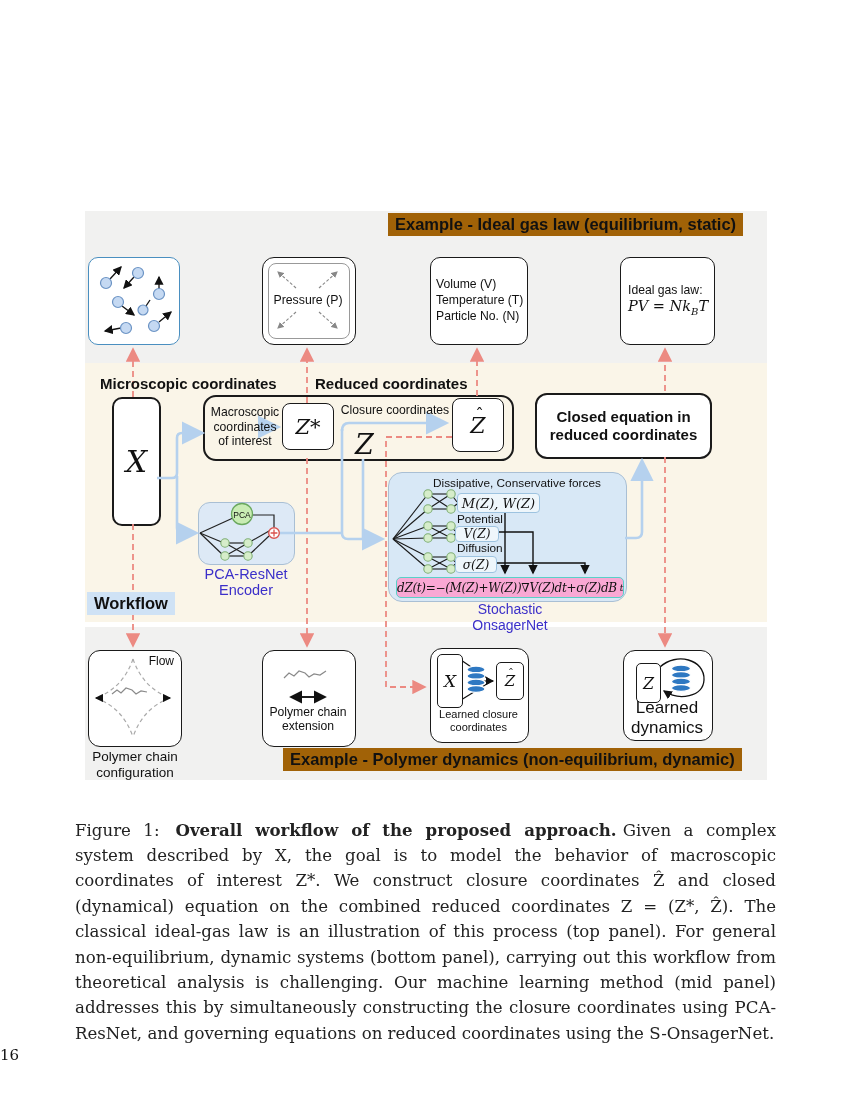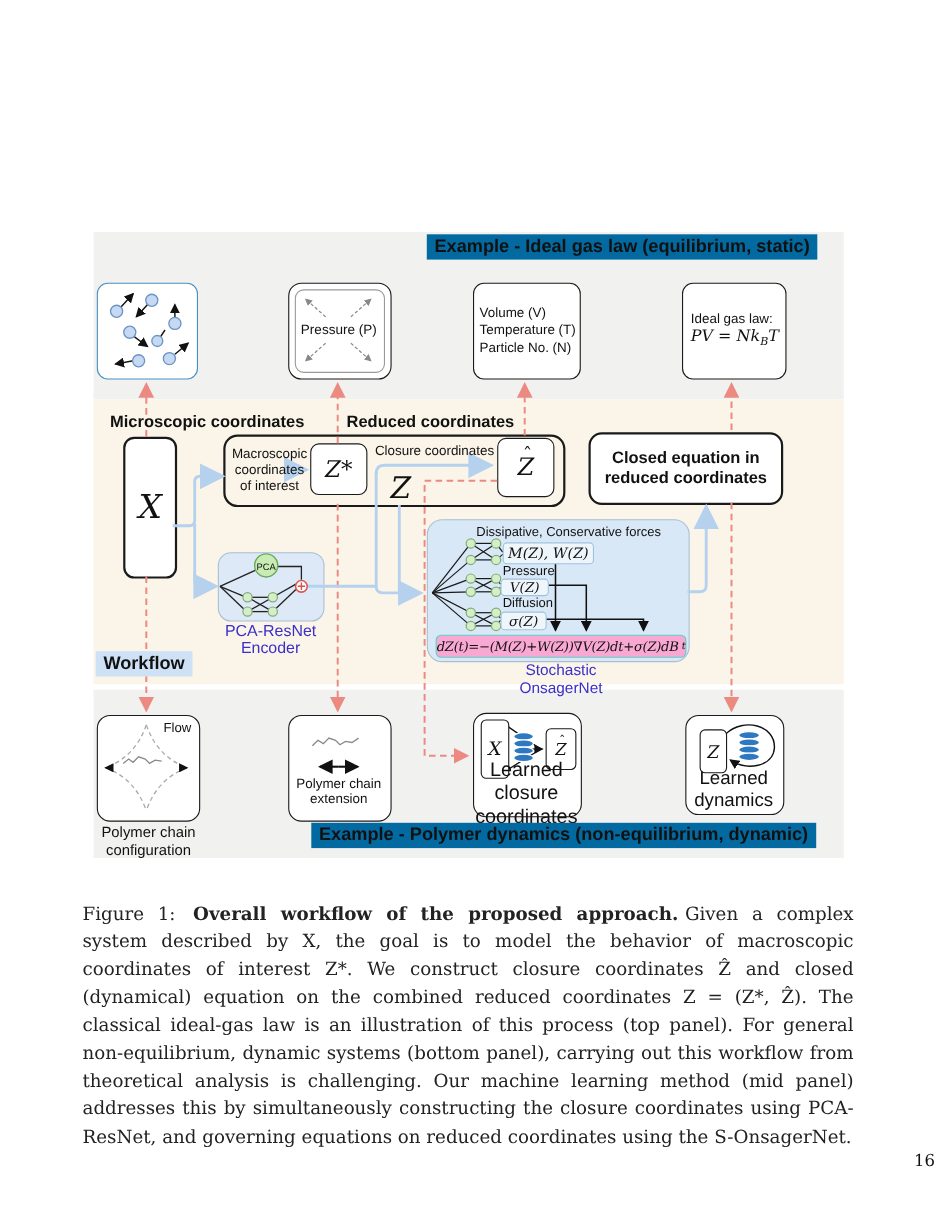--- a/index.html
+++ b/index.html
@@ -4,21 +4,21 @@
 <style>
   html,body{margin:0;padding:0;background:#ffffff;}
   #page{position:relative;width:850px;height:1100px;background:#ffffff;overflow:hidden;
         font-family:"Liberation Sans",sans-serif;color:#111;}
   .panel{position:absolute;z-index:0;}
   .box{position:absolute;z-index:1;background:#fff;border:1.4px solid #1a1a1a;border-radius:10px;}
   .txt{position:absolute;z-index:3;}
   .prelines{white-space:pre-line;line-height:1.18;}
   .ctr{display:flex;align-items:center;justify-content:center;text-align:center;}
   .m{font-family:"DejaVu Serif","Liberation Serif",serif;font-style:italic;}
-  .hl{padding:2px 7px;background:#0369a1;font-weight:bold;font-size:16.5px;}
+  .hl{padding:2px 7px;background:#a16207;font-weight:bold;font-size:16.5px;}
   svg.overlay{position:absolute;left:0;top:0;z-index:2;pointer-events:none;}
   .labelbox{position:absolute;z-index:3;background:#eef6fb;border:1.3px solid #9dc3e0;border-radius:4px;
             display:flex;align-items:center;justify-content:center;}
   .netcap{color:#3b2fc9;text-align:center;}
   .zhat-wrap{position:relative;display:inline-block;}
   .zhat-wrap .hat{position:absolute;top:-0.52em;left:60%;transform:translateX(-50%);
                   font-style:normal;font-size:0.78em;}
   .caption{position:absolute;left:75px;top:801px;width:701px;z-index:3;
            font-family:"DejaVu Serif","Liberation Serif",serif;font-size:16.6px;line-height:25.4px;
            text-align:justify;color:#222;}
@@ -90,21 +90,21 @@
   <div class="txt ctr" style="left:231px;top:508px;width:22px;height:13px;font-size:8.5px;z-index:3;">PCA</div>
   <div class="txt netcap" style="left:176px;top:566px;width:140px;font-size:14.5px;">PCA-ResNet Encoder</div>
 
   <div class="txt hl" style="left:87px;top:592px;background:#cfe2f5;z-index:3;">Workflow</div>
 
   <div class="box" style="left:388px;top:472px;width:237px;height:128px;background:#d8e8f6;border:1.5px solid #a9bfd4;border-radius:14px;"></div>
   <div class="txt" style="left:433px;top:476px;width:180px;font-size:11.8px;">Dissipative, Conservative forces</div>
   <div class="labelbox m" style="left:457px;top:493px;width:81px;height:18px;font-size:13px;">
     <span>M(Z), W(Z)</span>
   </div>
-  <div class="txt" style="left:457px;top:512px;width:70px;font-size:11.8px;">Pressure</div>
+  <div class="txt" style="left:457px;top:512px;width:70px;font-size:11.8px;">Potential</div>
   <div class="labelbox m" style="left:455px;top:526px;width:42px;height:14px;font-size:12.3px;">
     <span>V(Z)</span>
   </div>
   <div class="txt" style="left:457px;top:541px;width:70px;font-size:11.8px;">Diffusion</div>
   <div class="labelbox m" style="left:455px;top:556px;width:40px;height:15px;font-size:12.3px;">
     <span>σ(Z)</span>
   </div>
   <div class="labelbox m" style="left:396px;top:577px;width:226px;height:19px;background:#f9a8d4;border:1px solid #5ad0c8;border-radius:5px;font-size:12px;letter-spacing:-0.3px;white-space:nowrap;justify-content:space-between;">
     <span>dZ(t)=−(M(Z)+W(Z))∇V(Z)dt+σ(Z)dB</span>
       <sub style="font-size:9px;">t</sub>
@@ -120,21 +120,21 @@
   <div class="txt prelines ctr" style="left:262px;top:703px;width:92px;height:32px;font-size:12.2px;">Polymer chain
 extension</div>
 
   <div class="box" style="left:430px;top:648px;width:97px;height:93px;border-width:1.5px;border-radius:12px;"></div>
   <div class="box ctr m" style="left:437px;top:654px;width:24px;height:52px;border-width:1.3px;border-radius:5px;font-size:17px;z-index:3;">
     <span>X</span>
   </div>
   <div class="box ctr m" style="left:496px;top:662px;width:26px;height:36px;border-width:1.3px;border-radius:5px;font-size:15px;z-index:3;">
     <span class="zhat-wrap"><span>Z</span><span class="hat">ˆ</span></span>
   </div>
-  <div class="txt prelines ctr" style="left:432px;top:705px;width:93px;height:32px;font-size:18px;">Learned closure
+  <div class="txt prelines ctr" style="left:432px;top:705px;width:93px;height:32px;font-size:11px;">Learned closure
 coordinates</div>
 
   <div class="box" style="left:623px;top:650px;width:88px;height:89px;border-width:1.5px;border-radius:12px;"></div>
   <div class="box ctr m" style="left:636px;top:663px;width:23px;height:38px;border-width:1.3px;border-radius:5px;font-size:16px;z-index:3;">
     <span>Z</span>
   </div>
   <div class="txt prelines ctr" style="left:628px;top:702px;width:78px;height:32px;font-size:17px;">Learned
 dynamics</div>
 
   <div class="txt hl" style="left:283px;top:748px;">Example - Polymer dynamics (non-equilibrium, dynamic)</div>
@@ -323,15 +323,15 @@
         <ellipse cx="681" cy="681.5" rx="9.5" ry="3.4"></ellipse>
           <ellipse cx="681" cy="688" rx="9.5" ry="3.4"></ellipse>
       </g>
     </g>
   </svg>
 
   <p class="caption">
     <span class="cap-tag">Figure 1:</span><span class="cap-bold">Overall workflow of the proposed approach.</span><span>Given a complex system described by X, the goal is to model the behavior of macroscopic coordinates of interest Z*. We construct closure coordinates Ẑ and closed (dynamical) equation on the combined reduced coordinates Z = (Z*, Ẑ). The classical ideal-gas law is an illustration of this process (top panel). For general non-equilibrium, dynamic systems (bottom panel), carrying out this workflow from theoretical analysis is challenging. Our machine learning method (mid panel) addresses this by simultaneously constructing the closure coordinates using PCA-ResNet, and governing equations on reduced coordinates using the S-OnsagerNet.</span>
   </p>
 
-  <div class="txt" style="left:0;top:1046px;width:850px;text-align:right;font-family:'DejaVu Serif','Liberation Serif',serif;font-size:15px;">16</div>
+  <div class="txt" style="left:0;top:1046px;width:850px;text-align:left;font-family:'DejaVu Serif','Liberation Serif',serif;font-size:15px;">16</div>
 
 </div>
 
 </body></html>

